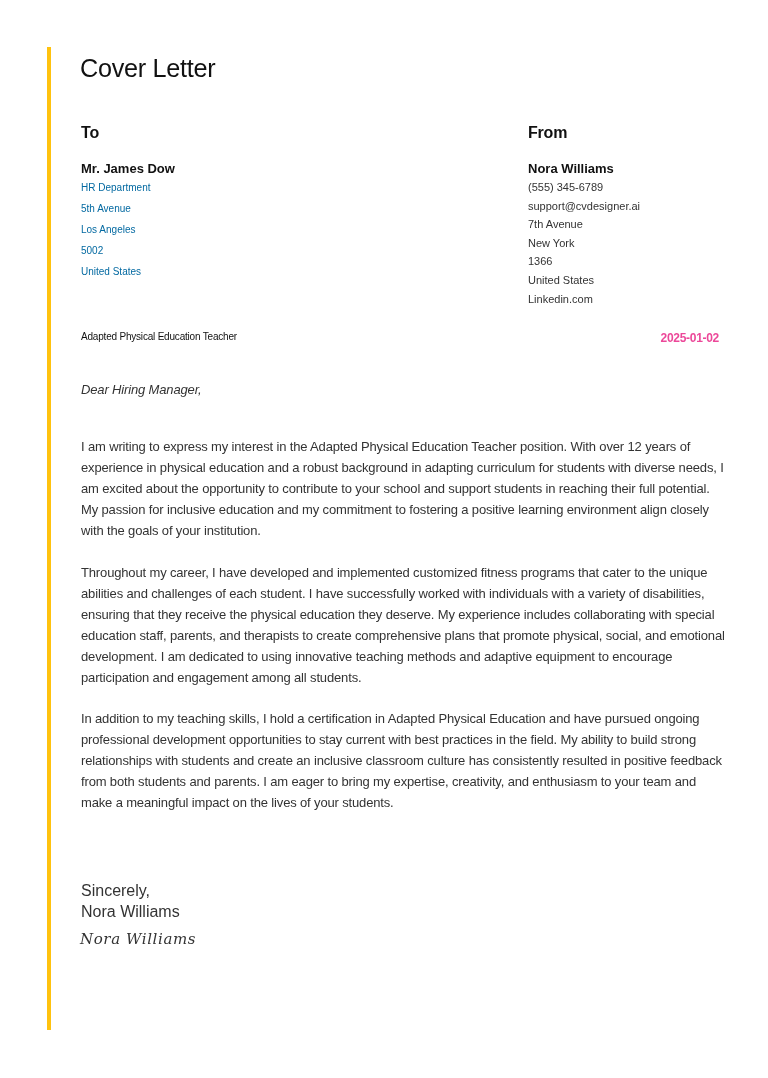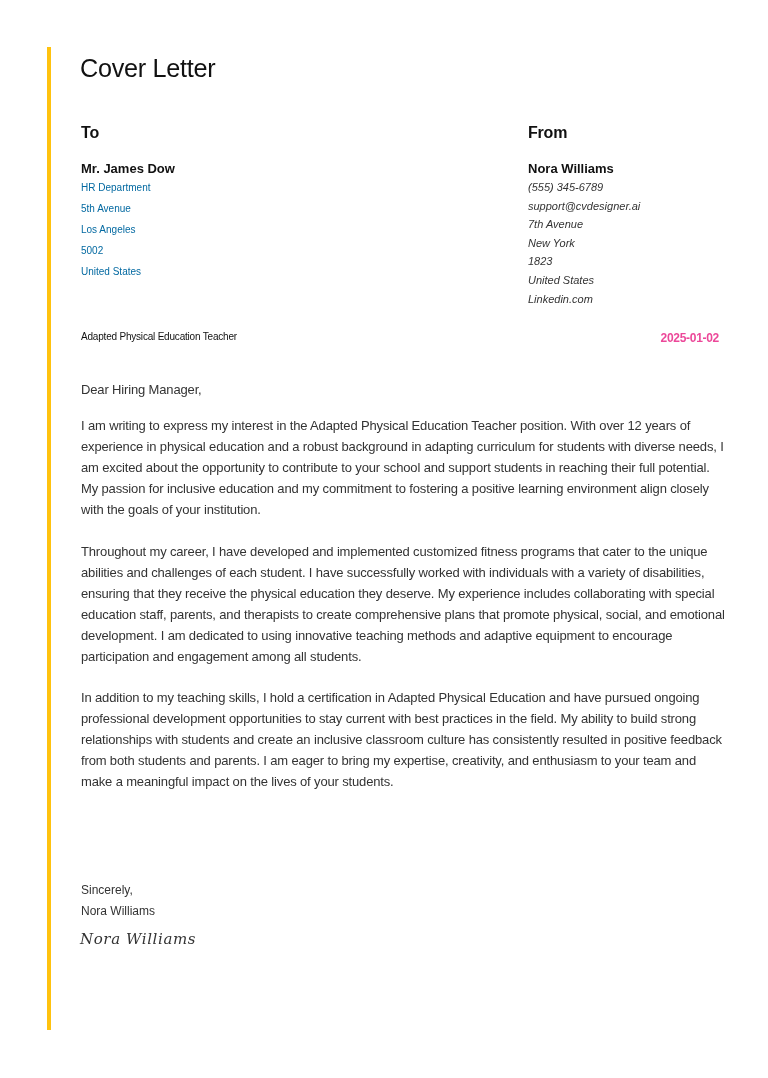--- a/index.html
+++ b/index.html
@@ -78,21 +78,20 @@
       font-size: 13px;
       font-weight: bold;
       color: #111111;
       line-height: 17px;
       height: 18px;
     }
     .sender .line {
       font-size: 11px;
       color: #333333;
       line-height: 18.6px;
-      font-style: italic;
     }
     .subject {
       position: absolute;
       left: 81px;
       top: 331px;
       font-size: 10px;
       font-weight: normal;
       color: #111111;
       letter-spacing: -0.2px;
     }
@@ -112,27 +111,28 @@
       width: 645px;
       font-size: 13px;
       color: #333333;
       line-height: 21px;
       letter-spacing: -0.15px;
     }
     .body p {
       margin: 0 0 20.5px 0;
     }
     .body .salutation {
-      margin-bottom: 15px;
+      margin-bottom: 36px;
+      font-style: italic;
     }
     .closing {
       position: absolute;
       left: 81px;
       top: 880px;
-      font-size: 12px;
+      font-size: 16px;
       color: #333333;
       line-height: 21px;
     }
     .signature {
       position: absolute;
       left: 80px;
       top: 930px;
       font-family: "DejaVu Serif", "Liberation Serif", serif;
       font-style: italic;
       font-size: 15px;
@@ -158,21 +158,21 @@
   <div class="line">5002</div>
   <div class="line">United States</div>
 </div>
 
 <div class="sender">
   <div class="name">Nora Williams</div>
   <div class="line">(555) 345-6789</div>
   <div class="line">support@cvdesigner.ai</div>
   <div class="line">7th Avenue</div>
   <div class="line">New York</div>
-  <div class="line">1823</div>
+  <div class="line">1366</div>
   <div class="line">United States</div>
   <div class="line">Linkedin.com</div>
 </div>
 
 <div class="subject">Adapted Physical Education Teacher</div>
 <div class="date">2025-01-02</div>
 
 <div class="body">
   <p class="salutation">Dear Hiring Manager,</p>
   <p>I am writing to express my interest in the Adapted Physical Education Teacher position. With over 12 years of experience in physical education and a robust background in adapting curriculum for students with diverse needs, I am excited about the opportunity to contribute to your school and support students in reaching their full potential. My passion for inclusive education and my commitment to fostering a positive learning environment align closely with the goals of your institution.</p>

